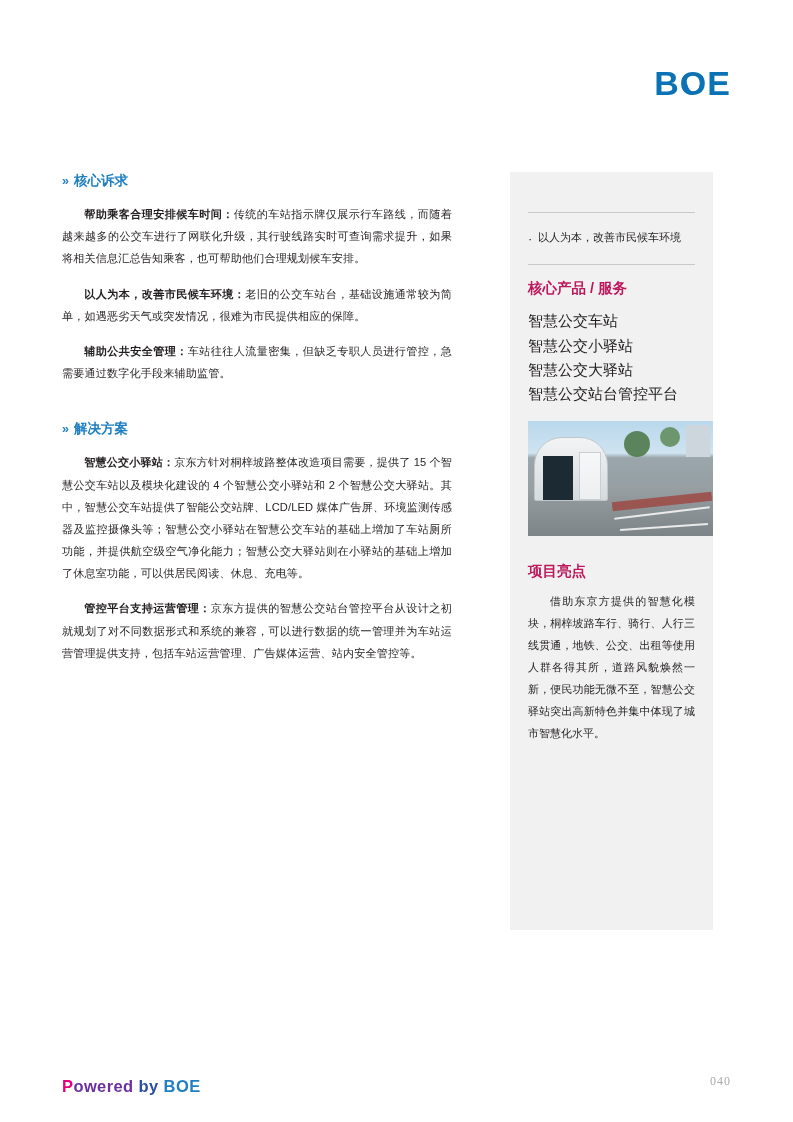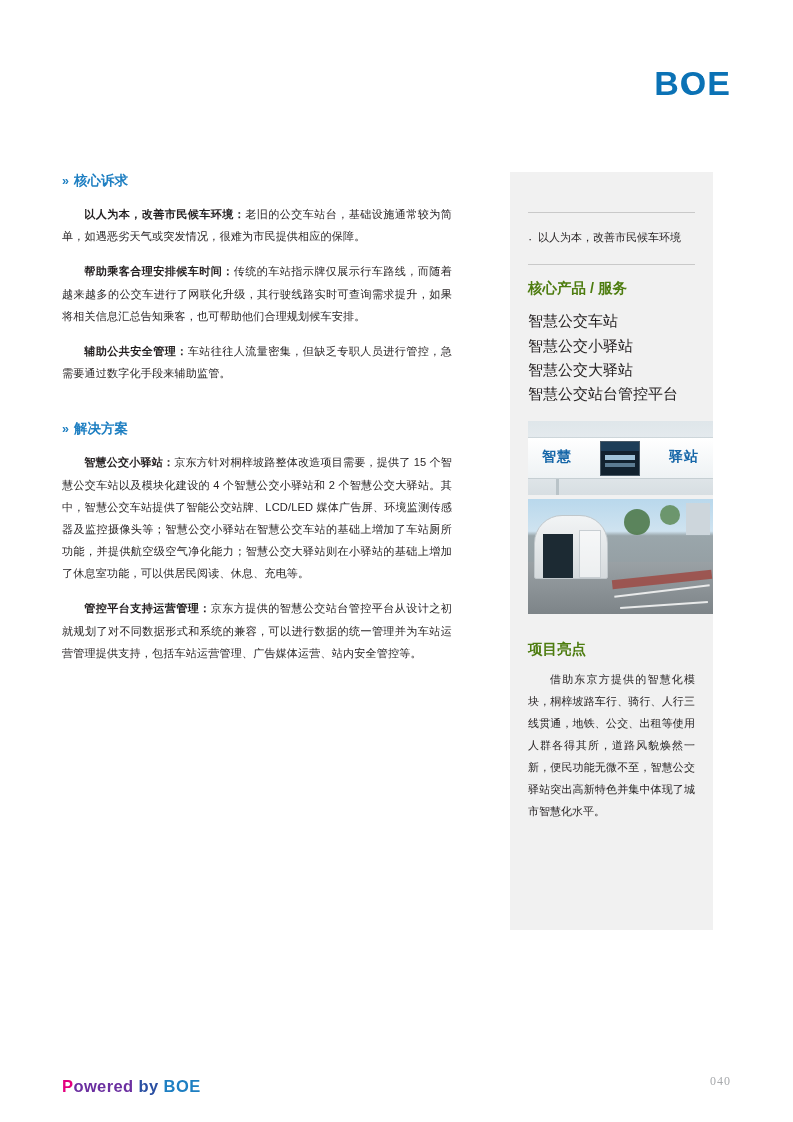--- a/index.html
+++ b/index.html
@@ -109,21 +109,21 @@
     padding-left: 10px;
   }
   .bullets li::before {
     content: "·";
     position: absolute;
     left: 0;
     top: -1px;
     font-size: 13px;
   }
   .r-head {
-    color: #4d7c0f;
+    color: #be185d;
     font-size: 14.5px;
     font-weight: bold;
     margin: 0 0 11px 0;
   }
   .r-list {
     font-size: 15px;
     line-height: 1.62;
     color: #231f20;
     margin-bottom: 14px;
   }
@@ -303,23 +303,23 @@
   <span>B</span><span class="u">O</span><span>E</span>
 </div>
 
 <div class="left-col">
 
   <div class="sec-head">
     <span class="chev">»</span>
     <span>核心诉求</span>
   </div>
 
+  <p class="para"><b>帮助乘客合理安排候车时间：</b><span>传统的车站指示牌仅展示行车路线，而随着越来越多的公交车进行了网联化升级，其行驶线路实时可查询需求提升，如果将相关信息汇总告知乘客，也可帮助他们合理规划候车安排。</span></p>
+
   <p class="para"><b>以人为本，改善市民候车环境：</b><span>老旧的公交车站台，基础设施通常较为简单，如遇恶劣天气或突发情况，很难为市民提供相应的保障。</span></p>
-
-  <p class="para"><b>帮助乘客合理安排候车时间：</b><span>传统的车站指示牌仅展示行车路线，而随着越来越多的公交车进行了网联化升级，其行驶线路实时可查询需求提升，如果将相关信息汇总告知乘客，也可帮助他们合理规划候车安排。</span></p>
 
   <p class="para"><b>辅助公共安全管理：</b><span>车站往往人流量密集，但缺乏专职人员进行管控，急需要通过数字化手段来辅助监管。</span></p>
 
   <div class="block-gap"></div>
 
   <div class="sec-head">
     <span class="chev">»</span>
     <span>解决方案</span>
   </div>
 
@@ -341,31 +341,20 @@
 
   <div class="r-head">核心产品 / 服务</div>
 
   <div class="r-list">
     <div>智慧公交车站</div>
     <div>智慧公交小驿站</div>
     <div>智慧公交大驿站</div>
     <div>智慧公交站台管控平台</div>
   </div>
 
-  <div class="photo p1">
-    <div class="band"></div>
-    <div class="txt-l">智慧</div>
-    <div class="txt-r">驿站</div>
-    <div class="screen">
-      <div class="s-top"></div>
-      <div class="s-mid"></div>
-      <div class="s-low"></div>
-    </div>
-    <div class="pole"></div>
-  </div>
 
   <div class="photo p2">
     <div class="bldg"></div>
     <div class="tree"></div>
     <div class="tree2"></div>
     <div class="road"></div>
     <div class="redlane"></div>
     <div class="lane"></div>
     <div class="lane2"></div>
     <div class="shelter">

